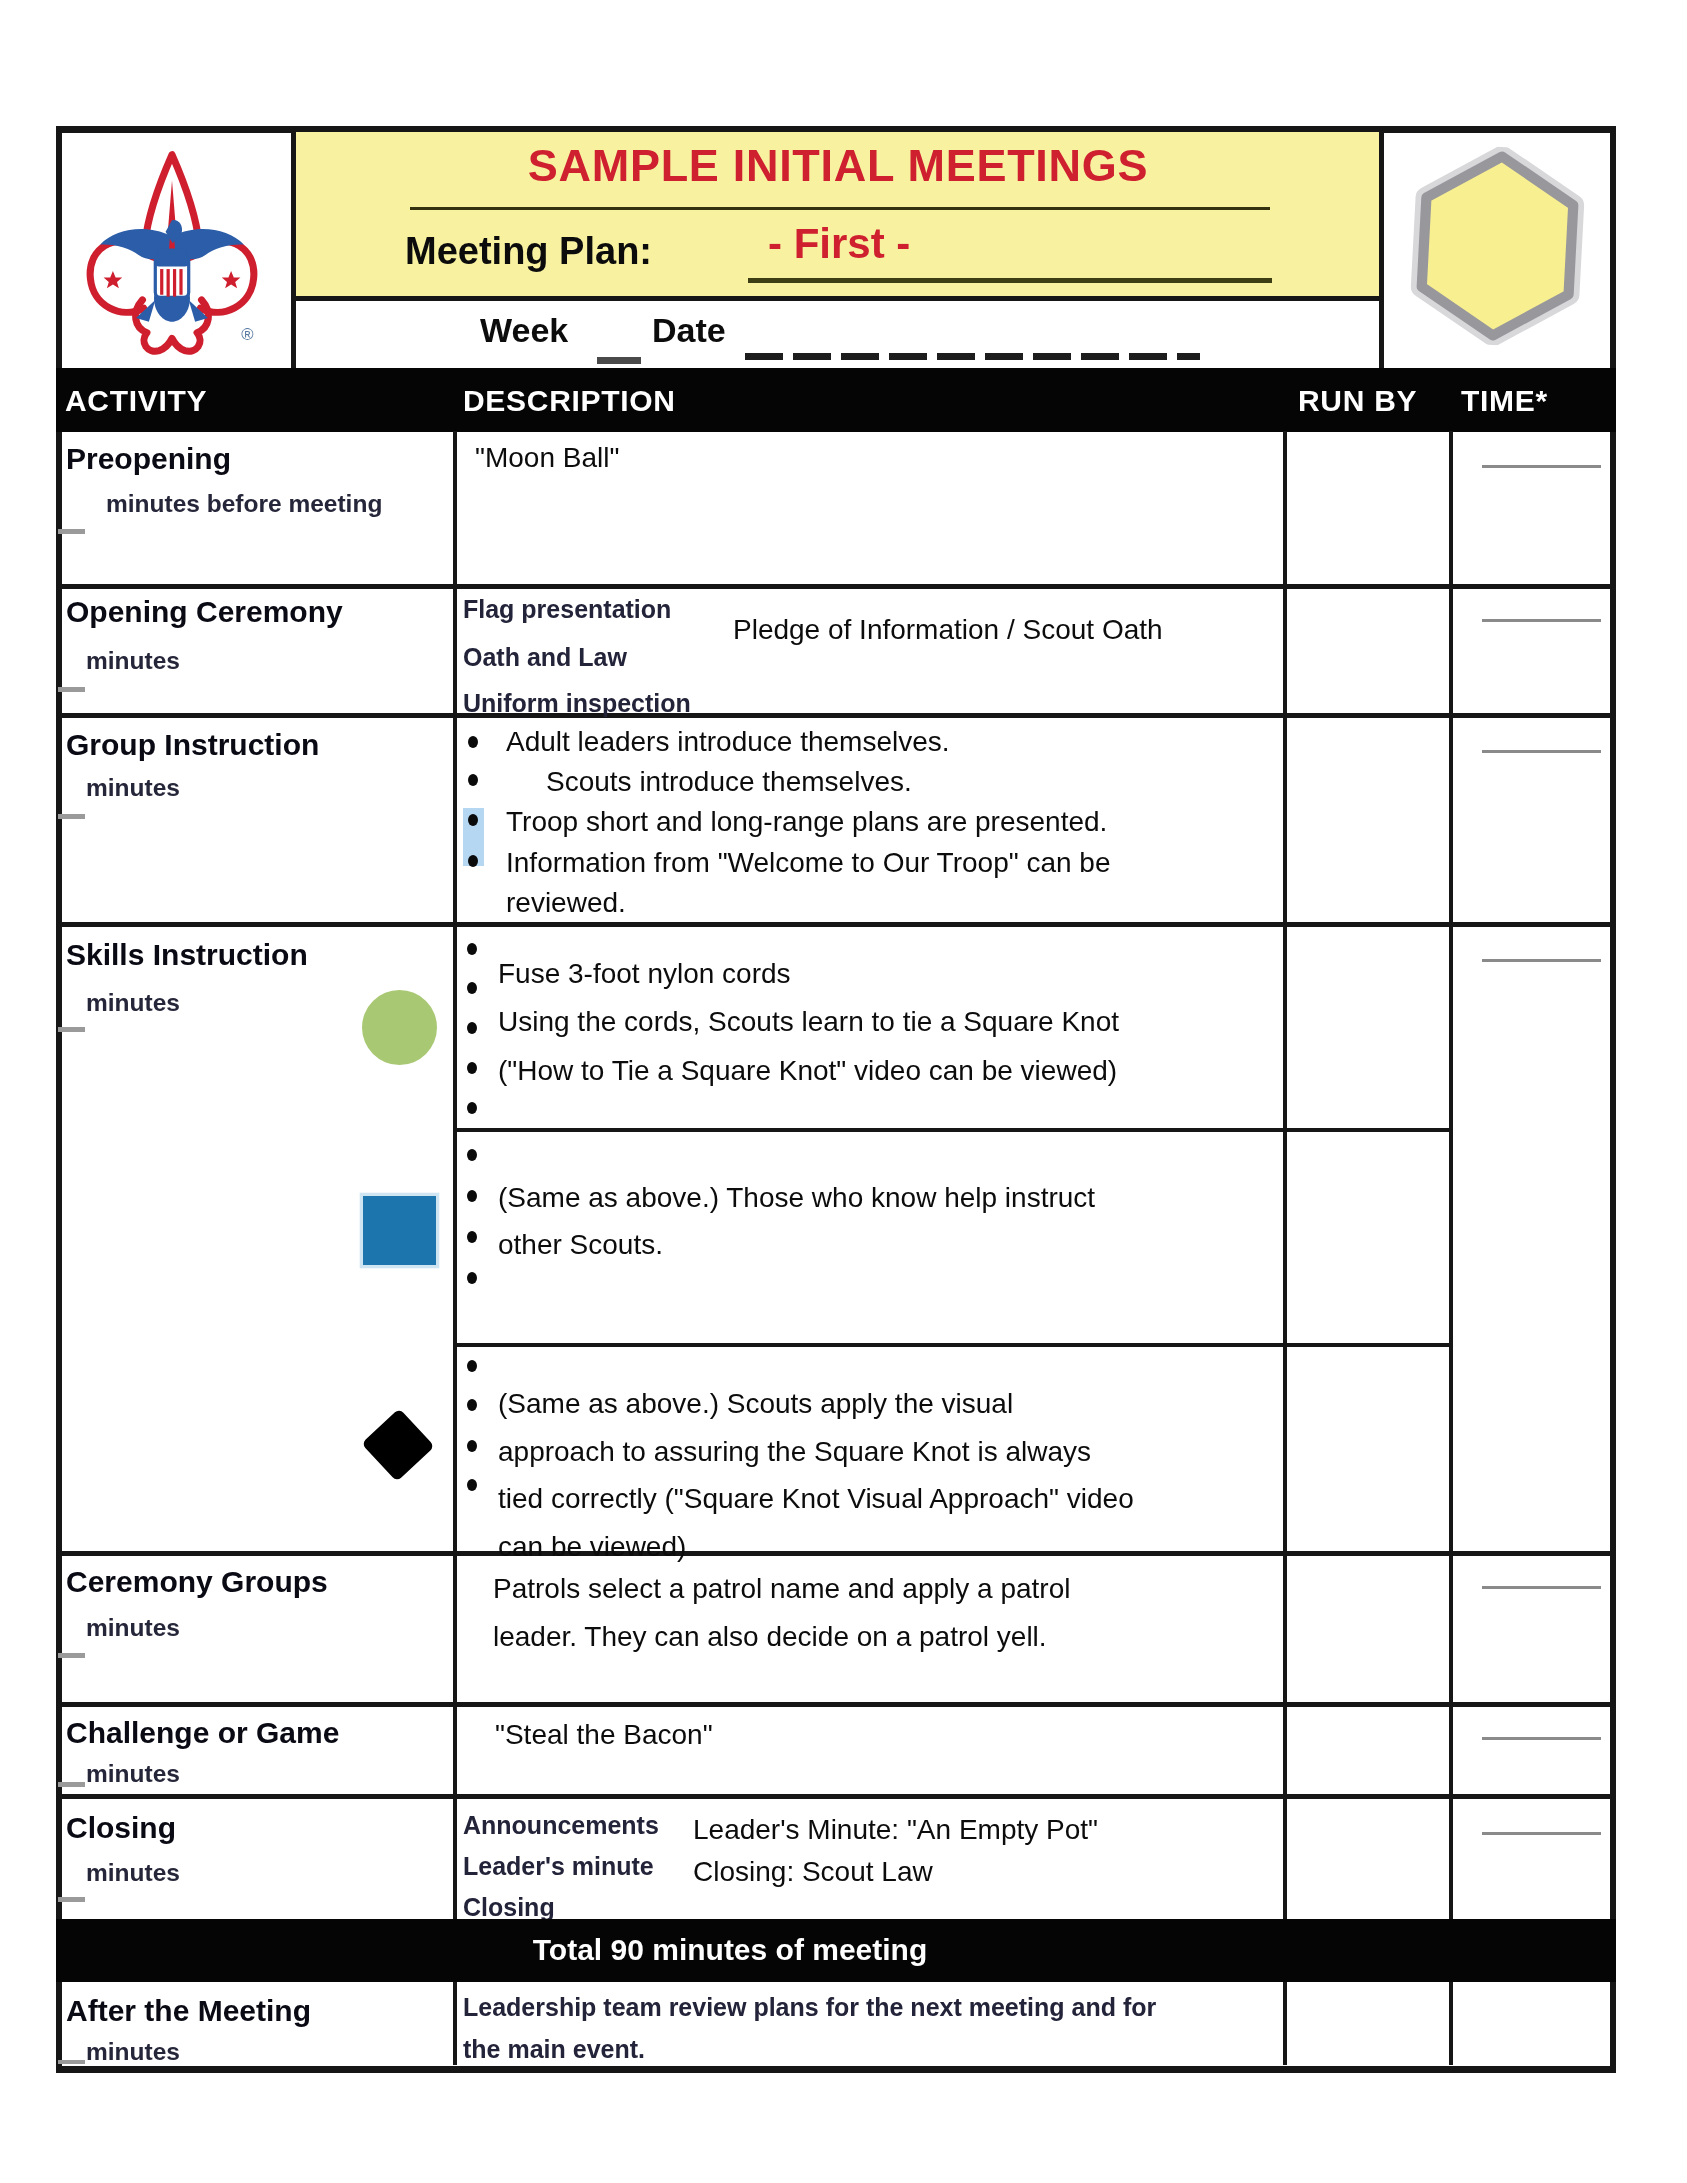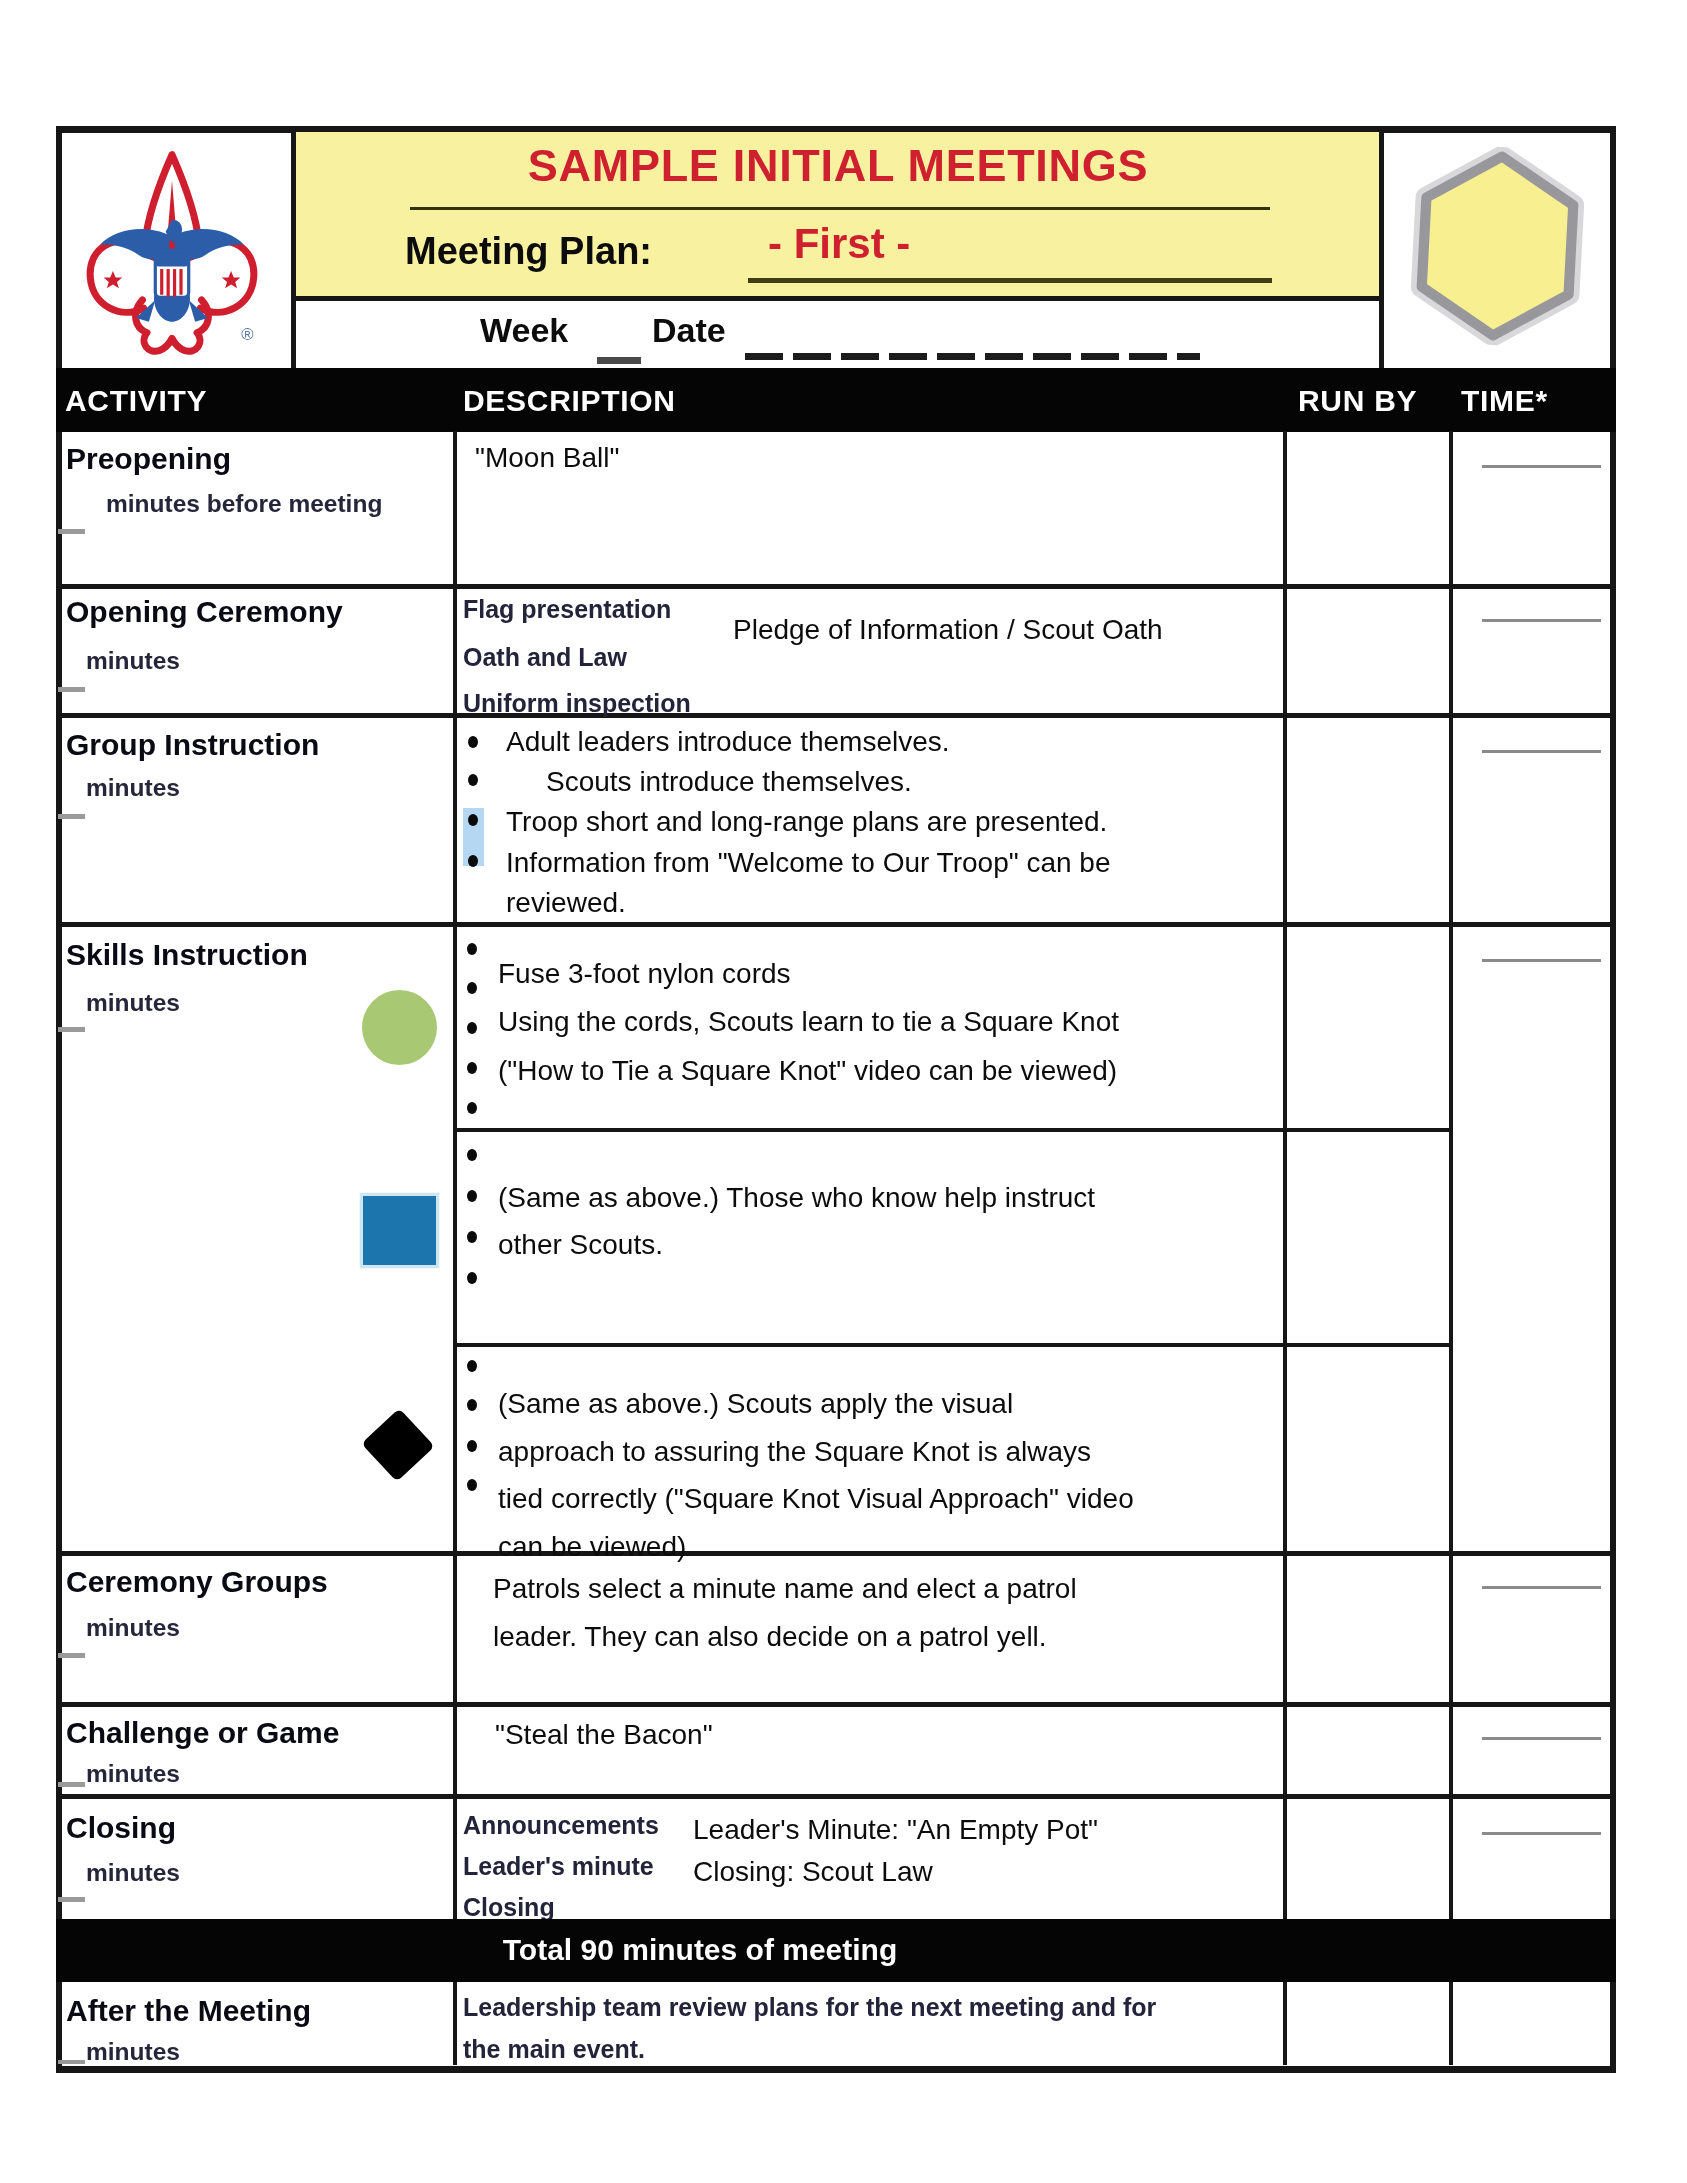--- a/index.html
+++ b/index.html
@@ -154,41 +154,41 @@
 <div class="dot" style="left:467px;top:1440px;"></div>
 <div class="dot" style="left:467px;top:1479px;"></div>
 <div class="desc-filled" style="left:498px;top:1388px;">(Same as above.) Scouts apply the visual</div>
 <div class="desc-filled" style="left:498px;top:1436px;">approach to assuring the Square Knot is always</div>
 <div class="desc-filled" style="left:498px;top:1483px;">tied correctly ("Square Knot Visual Approach" video</div>
 <div class="desc-filled" style="left:498px;top:1531px;">can be viewed)</div>
 
 <div class="act-title" style="left:66px;top:1565px;">Ceremony Groups</div>
 <div class="act-min" style="left:86px;top:1614px;">minutes</div>
 <div class="dash" style="left:58px;top:1653px;width:26.5px;height:4.6px;"></div>
-<div class="desc-filled" style="left:493px;top:1573px;">Patrols select a minute name and elect a patrol</div>
+<div class="desc-filled" style="left:493px;top:1573px;">Patrols select a patrol name and apply a patrol</div>
 <div class="desc-filled" style="left:493px;top:1621px;">leader. They can also decide on a patrol yell.</div>
 <div class="timeblank" style="top:1586px;"></div>
 
 <div class="act-title" style="left:66px;top:1716px;">Challenge or Game</div>
 <div class="act-min" style="left:86px;top:1760px;">minutes</div>
 <div class="dash" style="left:58px;top:1782px;width:26.5px;height:4.6px;"></div>
 <div class="desc-filled" style="left:495px;top:1719px;">"Steal the Bacon"</div>
 <div class="timeblank" style="top:1737px;"></div>
 
 <div class="act-title" style="left:66px;top:1811px;">Closing</div>
 <div class="act-min" style="left:86px;top:1859px;">minutes</div>
 <div class="dash" style="left:58px;top:1897px;width:26.5px;height:4.6px;"></div>
 <div class="desc-template" style="left:463px;top:1811px;">Announcements</div>
 <div class="desc-template" style="left:463px;top:1852px;">Leader's minute</div>
 <div class="desc-template" style="left:463px;top:1893px;">Closing</div>
 <div class="desc-filled" style="left:693px;top:1814px;">Leader's Minute: "An Empty Pot"</div>
 <div class="desc-filled" style="left:693px;top:1856px;">Closing: Scout Law</div>
 <div class="timeblank" style="top:1832px;"></div>
 
 <div class="blackbar" style="left:56px;top:1919px;width:1560px;height:63px;"></div>
-<div class="abs" style="left:42px;top:1933px;width:1316px;text-align:center;color:#fff;font-weight:bold;font-size:30px;">Total 90 minutes of meeting</div>
+<div class="abs" style="left:72px;top:1933px;width:1316px;text-align:center;color:#fff;font-weight:bold;font-size:30px;">Total 90 minutes of meeting</div>
 
 <div class="act-title" style="left:66px;top:1994px;">After the Meeting</div>
 <div class="act-min" style="left:86px;top:2038px;">minutes</div>
 <div class="dash" style="left:58px;top:2060px;width:26.5px;height:4px;"></div>
 <div class="desc-template" style="left:463px;top:1993px;">Leadership team review plans for the next meeting and for</div>
 <div class="desc-template" style="left:463px;top:2035px;">the main event.</div>
 
 
 </body></html>

